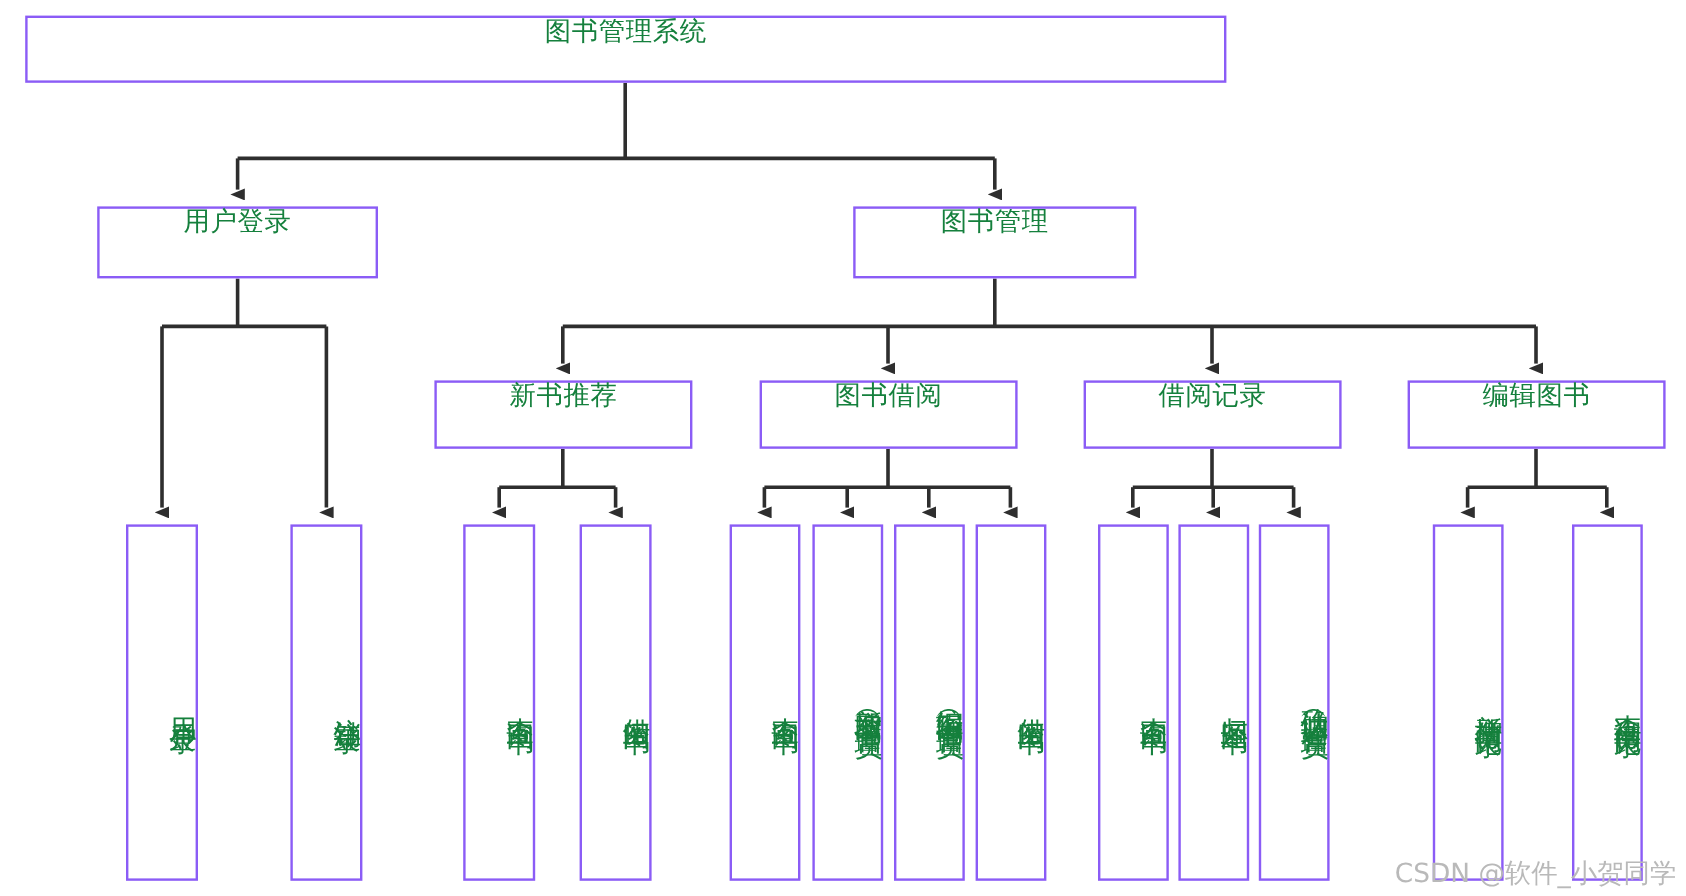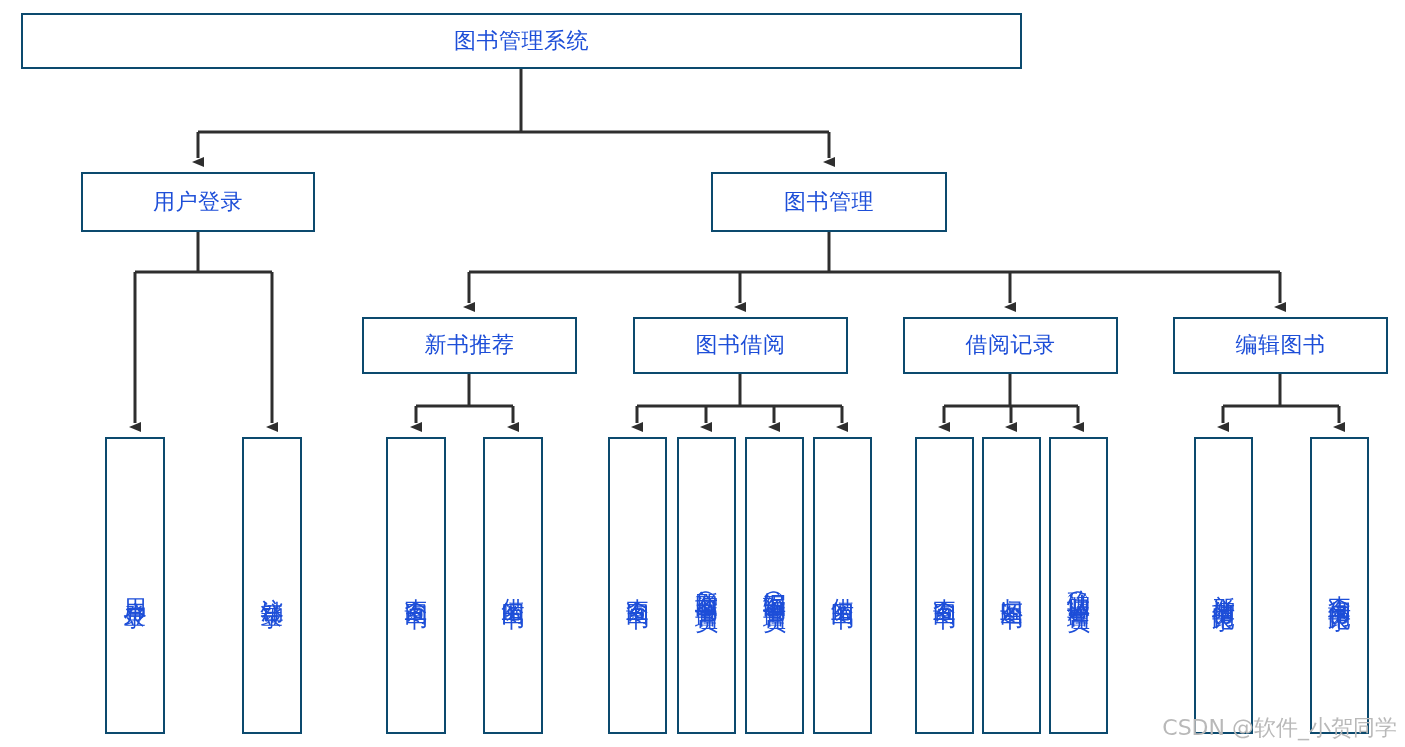--- a/index.html
+++ b/index.html
@@ -25,25 +25,24 @@
     left: 0;
     top: 0;
     width: 1405px;
     height: 747px;
     pointer-events: none;
   }
   .node {
     position: absolute;
     box-sizing: border-box;
     background: #ffffff;
-    border: 2px solid #0c4a6e;
+    border: 2px solid #8b5cf6;
     display: flex;
-    align-items: center;
     justify-content: center;
-    color: #1d4ed8;
+    color: #15803d;
     z-index: 2;
   }
   .node-label {
     display: block;
     text-align: center;
     line-height: 1.12;
     white-space: pre;
   }
   .h-node .node-label {
     font-size: 22px;

